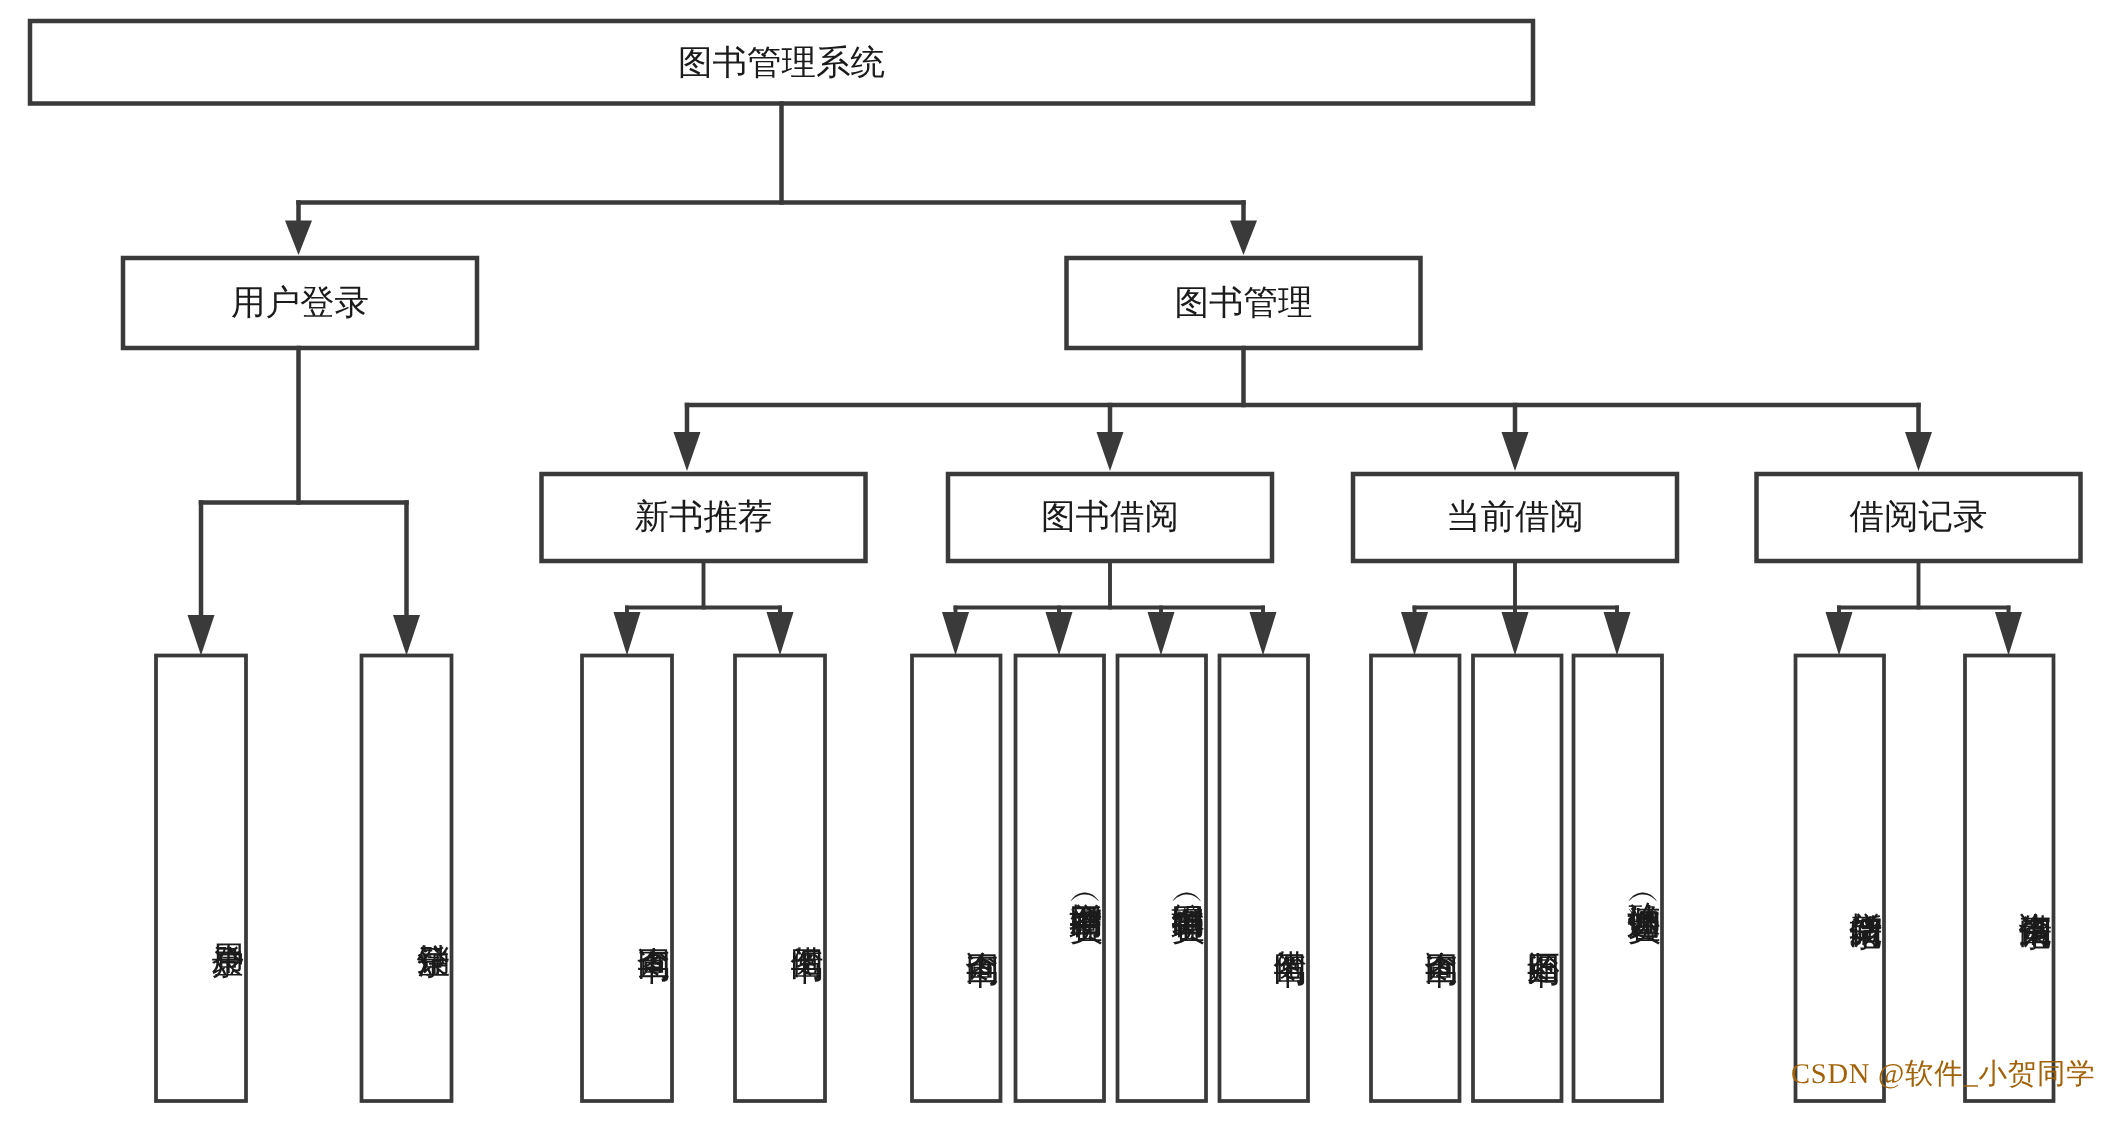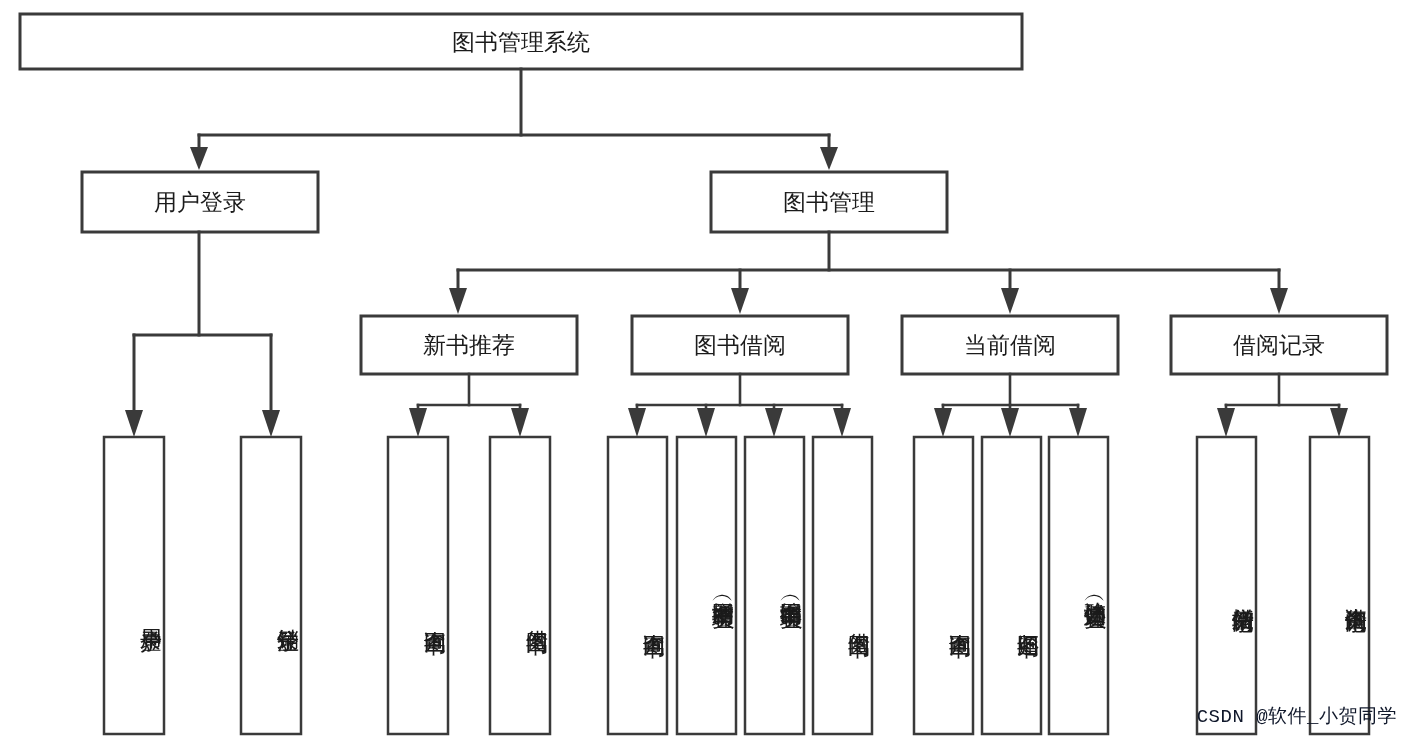--- a/index.html
+++ b/index.html
@@ -69,23 +69,23 @@
     display: flex;
     align-items: flex-start;
     justify-content: center;
     white-space: nowrap;
     pointer-events: none;
   }
   .watermark {
     position: absolute;
     right: 8px;
     bottom: 6px;
-    font-family: Liberation Mono, monospace;
+    font-family: Liberation Serif, serif;
     font-size: 19px;
-    color: #0f172a;
+    color: #a16207;
     letter-spacing: 0.5px;
     white-space: nowrap;
   }
 </style>
 </head>
 <body>
 
 <div id="diagram-root">
 
   <svg class="canvas" viewBox="0 0 1405 747">

